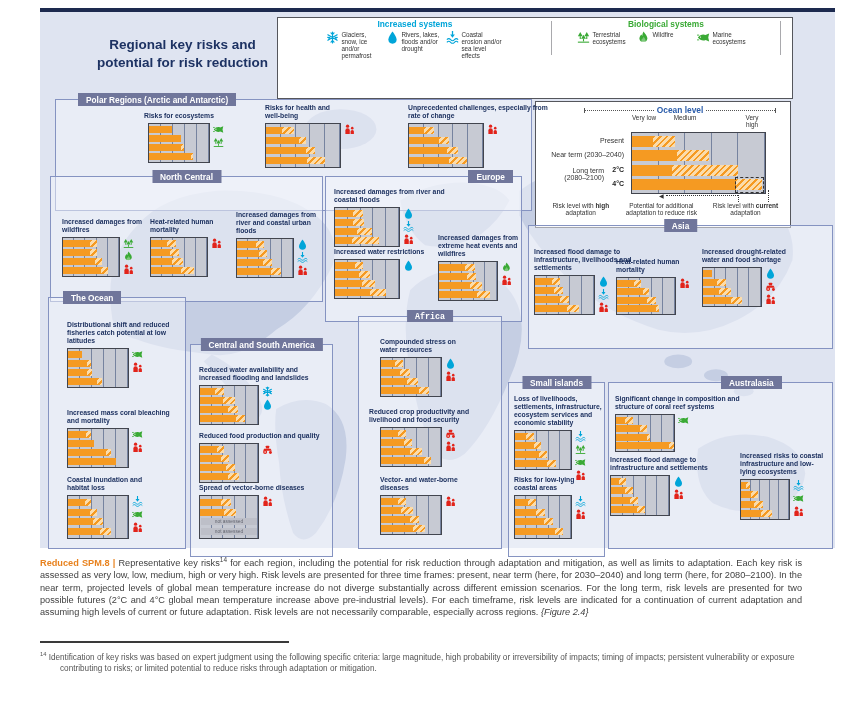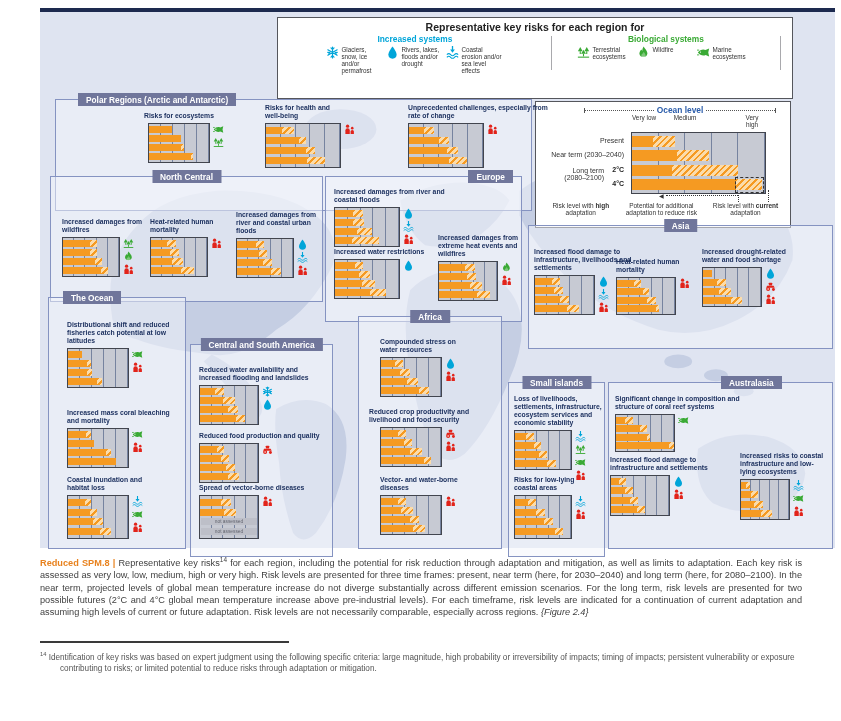--- a/index.html
+++ b/index.html
@@ -132,23 +132,26 @@
       <path d="M360 190Q390 170 430 172Q460 175 470 190Q460 210 440 225Q410 240 385 235Q365 220 360 190Z"></path>
       <path d="M370 280Q395 255 435 260Q470 268 480 300Q488 330 470 370Q450 420 425 445Q405 460 392 440Q375 400 368 350Q362 310 370 280Z"></path>
       <path d="M480 180Q520 150 590 150Q670 155 720 185Q760 210 755 250Q740 290 700 310Q660 330 620 320Q570 305 530 270Q495 235 480 205Z"></path>
       <ellipse cx="640" cy="352" rx="14" ry="7"></ellipse>
         <ellipse cx="678" cy="366" rx="12" ry="6"></ellipse>
         <ellipse cx="706" cy="382" rx="10" ry="5"></ellipse>
       <path d="M660 440Q690 420 730 428Q765 438 768 465Q765 492 735 500Q700 508 675 495Q655 478 660 440Z"></path>
     </g>
   </svg>
 
+  <div class="fig-title">
+    <div>Regional key risks and</div>
+    <div>potential for risk reduction</div>
+  </div>
 
   <div class="key-box">
-    <div class="key-title">Representative key risks for each region for</div>
     <div class="key-groups" id="legend-groups">
         <div class="lg-group" style="flex: 3 1 0%;">
           <div class="lg-head" style="color: rgb(0, 165, 217);">Increased systems</div>
           <div class="lg-items">
             <div class="lg-item">
               <span class="icon icon-cyan" style="height: 13px; width: 13px;"><svg width="13" height="13" fill="currentColor">
                   <use href="#i-glaciers"></use>
                 </svg></span>
               <span style="width: 42px;">Glaciers, snow, ice and/or permafrost</span>
             </div>
@@ -805,21 +808,21 @@
             <div class="bar-row na" style="height: 7px;">not assessed</div>
           </div>
           <div class="icon-col">
             <span class="icon icon-red" style="height: 11px; width: 11px;"><svg width="11" height="11" fill="currentColor">
                 <use href="#i-livelihoods"></use>
               </svg></span>
           </div>
         </div>
       </div>
       <div class="region" style="left: 318px; top: 304px; width: 144px; height: 233px;">
-        <div class="badge" style="left: 50%; transform: translateX(-50%);">Africa</div>
+        <div class="badge" style="left: 50%; transform: translateX(-50%); font-family: Liberation Mono, monospace;">Africa</div>
       </div>
       <div class="risk" style="left: 340px; top: 326px; width: 125px;">
         <div class="risk-label" style="width: 95px;">Compounded stress on water resources</div>
         <div class="risk-body">
           <div class="chart" style="width: 62px; height: 40px;">
             <div class="bar-row" style="height: 7px;">
               <span class="bar-solid" style="width: 24%;"></span>
               <span class="bar-hatch" style="width: 12%;"></span>
             </div>
             <div class="bar-row" style="height: 7px;">

